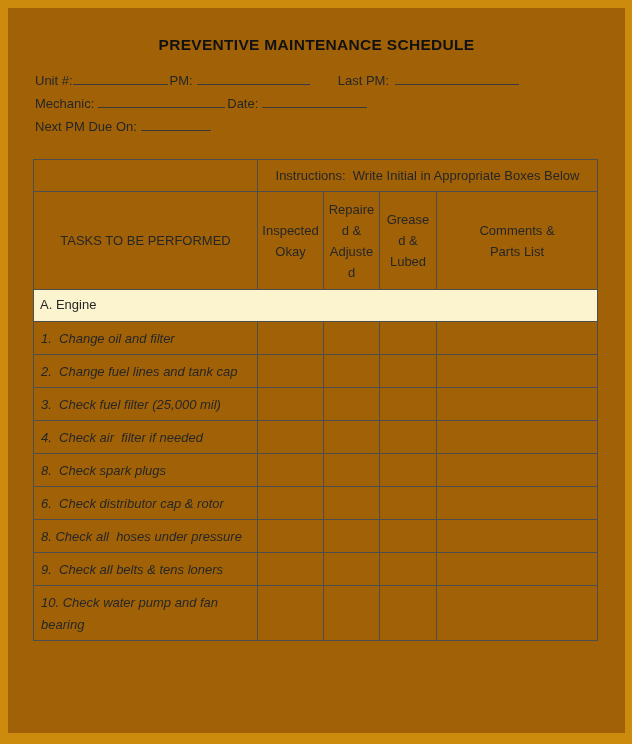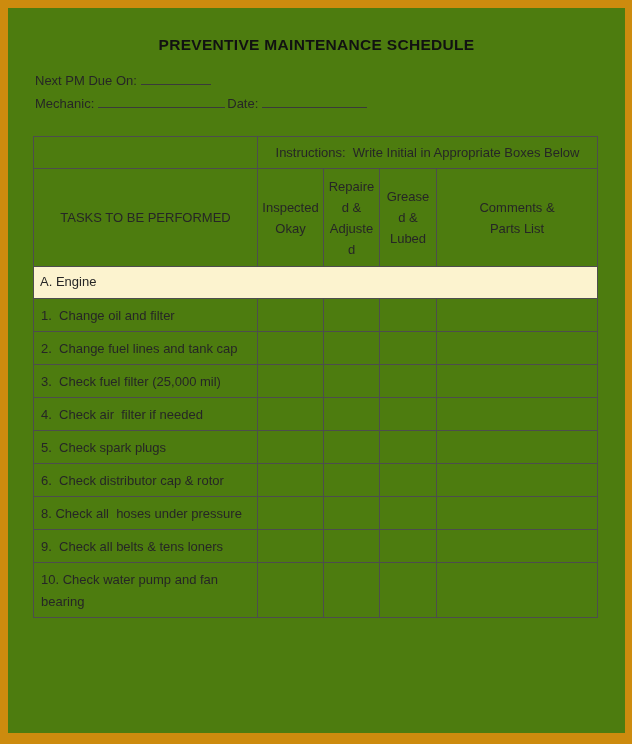--- a/index.html
+++ b/index.html
@@ -10,21 +10,21 @@
     background: #ffffff;
     font-family: "Liberation Sans", "DejaVu Sans", sans-serif;
   }
   .page {
     box-sizing: border-box;
     width: 632px;
     height: 744px;
     border-style: solid;
     border-color: #CD8B0E;
     border-width: 8px 7px 11px 8px;
-    background: #4d7c0f;
+    background: #a16207;
     overflow: hidden;
   }
   .doc-title {
     margin: 28px 0 0 0;
     text-align: center;
     font-size: 15.5px;
     font-weight: bold;
     color: #111111;
     letter-spacing: 0.3px;
   }
@@ -79,37 +79,41 @@
     background: #FCF3CF;
     height: 32px;
     vertical-align: top;
     padding: 7px 0 0 6px;
   }
   td.task-cell {
     vertical-align: top;
     padding: 6px 4px 0 7px;
     white-space: pre-wrap;
     line-height: 22px;
+    font-style: italic;
   }
   tr.task-row td { height: 33px; }
   tr.task-row-tall td { height: 55px; }
 </style>
 </head>
 <body>
 
 <div class="page">
 
   <h1 class="doc-title">PREVENTIVE MAINTENANCE SCHEDULE</h1>
 
   <div class="form-area">
     <div class="form-row">
-      <span class="lbl">Next PM Due On:</span><span class="fill" style="width:70px"></span>
+      <span class="lbl">Unit #:</span><span class="fill" style="width:95px;margin-left:0"></span><span class="lbl" style="margin-left:2px">PM:</span><span class="fill" style="width:113px"></span><span class="lbl gap-lastpm">Last PM:</span><span class="fill" style="width:124px;margin-left:6px"></span>
     </div>
     <div class="form-row">
       <span class="lbl">Mechanic:</span><span class="fill" style="width:127px"></span><span class="lbl" style="margin-left:2px">Date:</span><span class="fill" style="width:105px"></span>
+    </div>
+    <div class="form-row">
+      <span class="lbl">Next PM Due On:</span><span class="fill" style="width:70px"></span>
     </div>
   </div>
 
   <table class="pm-table">
     <colgroup>
       <col style="width:224px">
         <col style="width:66px">
         <col style="width:56px">
         <col style="width:57px">
         <col style="width:161px">
@@ -159,21 +163,21 @@
         <td></td>
       </tr>
       <tr class="task-row">
         <td class="task-cell">4.  Check air  filter if needed</td>
         <td></td>
         <td></td>
         <td></td>
         <td></td>
       </tr>
       <tr class="task-row">
-        <td class="task-cell">5.  Check spark plugs</td>
+        <td class="task-cell">8.  Check spark plugs</td>
         <td></td>
         <td></td>
         <td></td>
         <td></td>
       </tr>
       <tr class="task-row">
         <td class="task-cell">6.  Check distributor cap &amp; rotor</td>
         <td></td>
         <td></td>
         <td></td>

